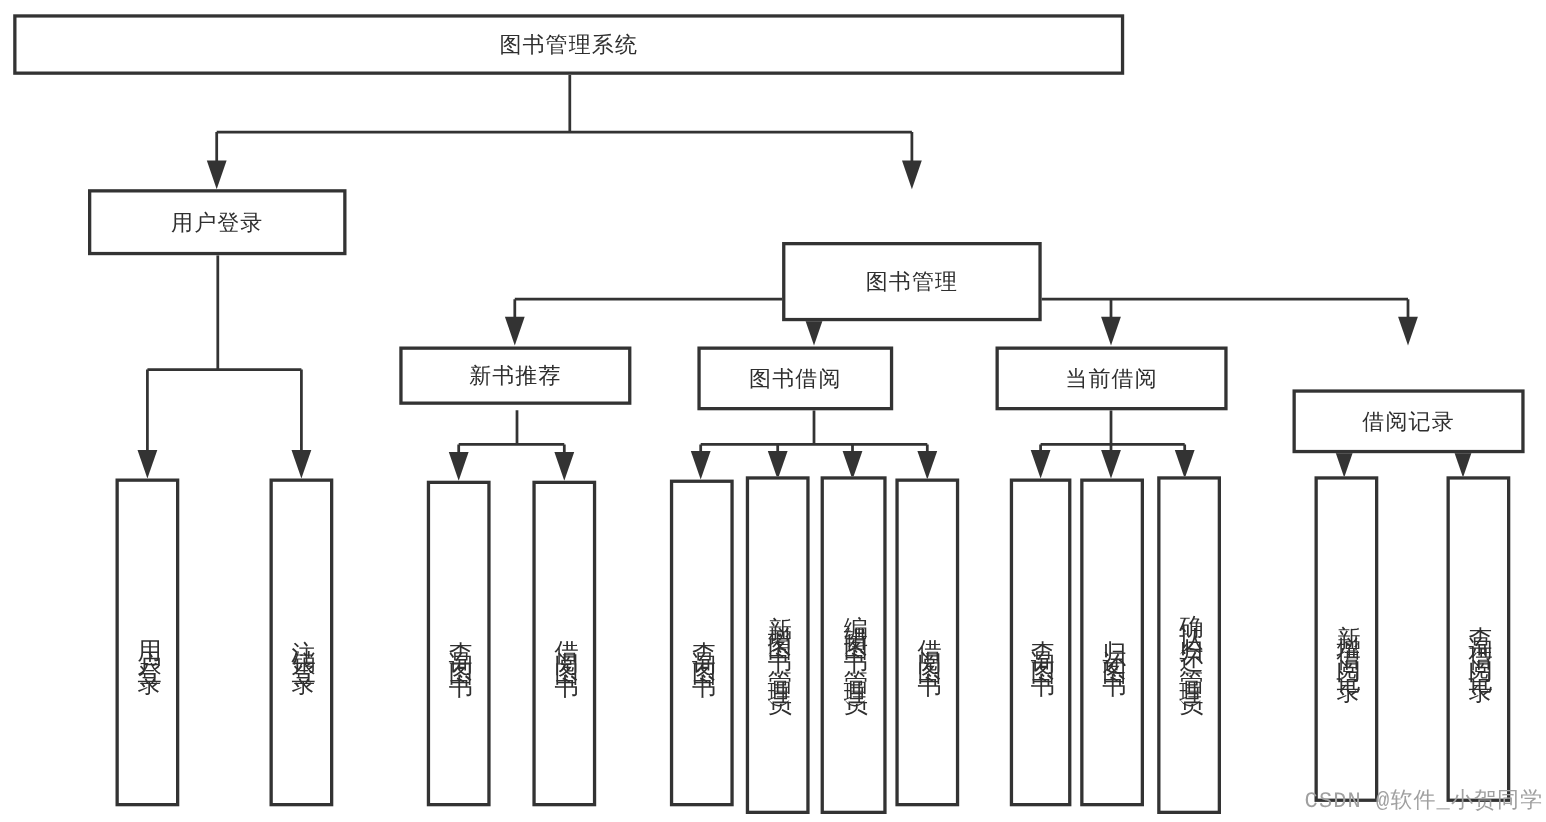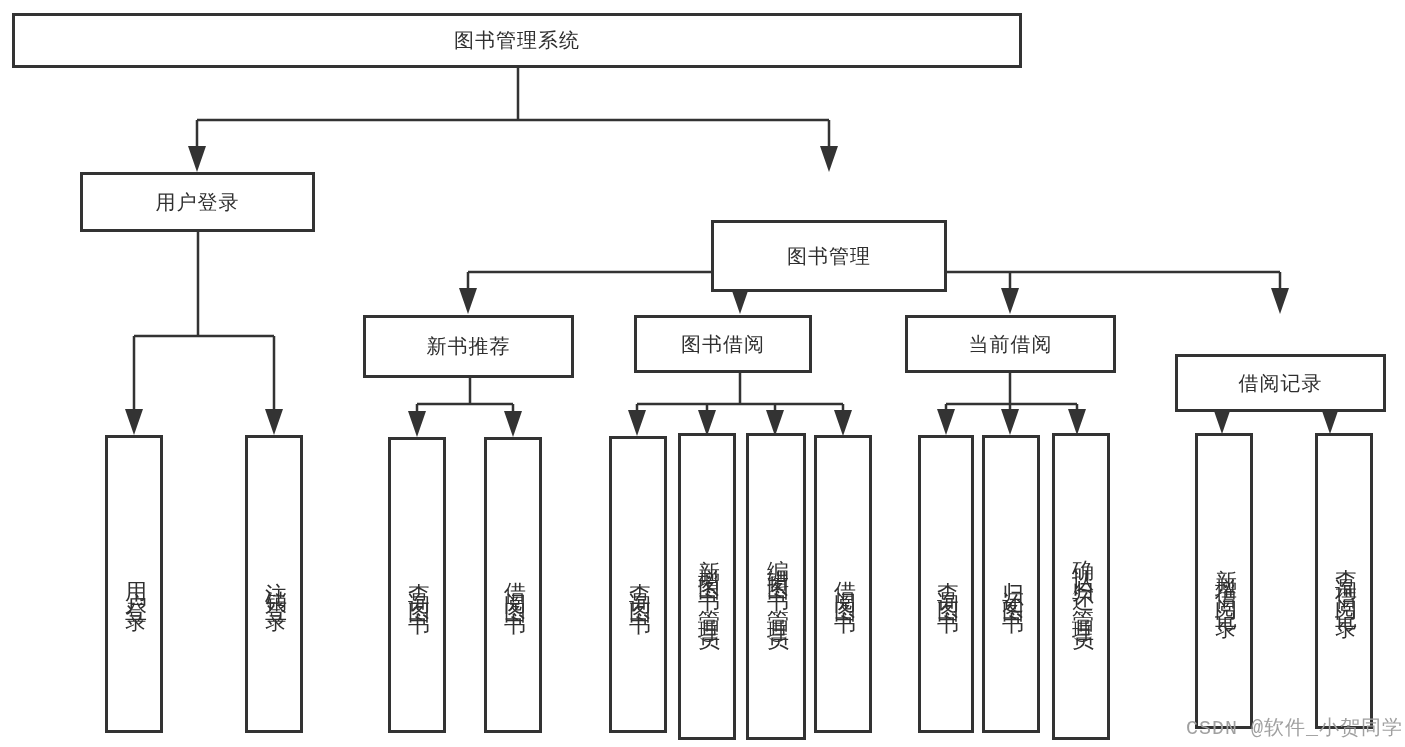--- a/index.html
+++ b/index.html
@@ -79,21 +79,21 @@
     <span>图书管理系统</span>
   </div>
 
   <div class="node h-node" style="left:80px;top:172px;width:235px;height:60px;">
     <span>用户登录</span>
   </div>
   <div class="node h-node" style="left:711px;top:172px;width:236px;height:72px;margin-top:48px;">
     <span>图书管理</span>
   </div>
 
-  <div class="node h-node" style="left:363px;top:315px;width:211px;height:63px;">
+  <div class="node h-node" style="left:363px;top:315px;width:211px;height:53px;">
     <span>新书推荐</span>
   </div>
   <div class="node h-node" style="left:634px;top:315px;width:178px;height:58px;">
     <span>图书借阅</span>
   </div>
   <div class="node h-node" style="left:905px;top:315px;width:211px;height:58px;">
     <span>当前借阅</span>
   </div>
   <div class="node h-node" style="left:1175px;top:315px;width:211px;height:58px;margin-top:39px;">
     <span>借阅记录</span>

